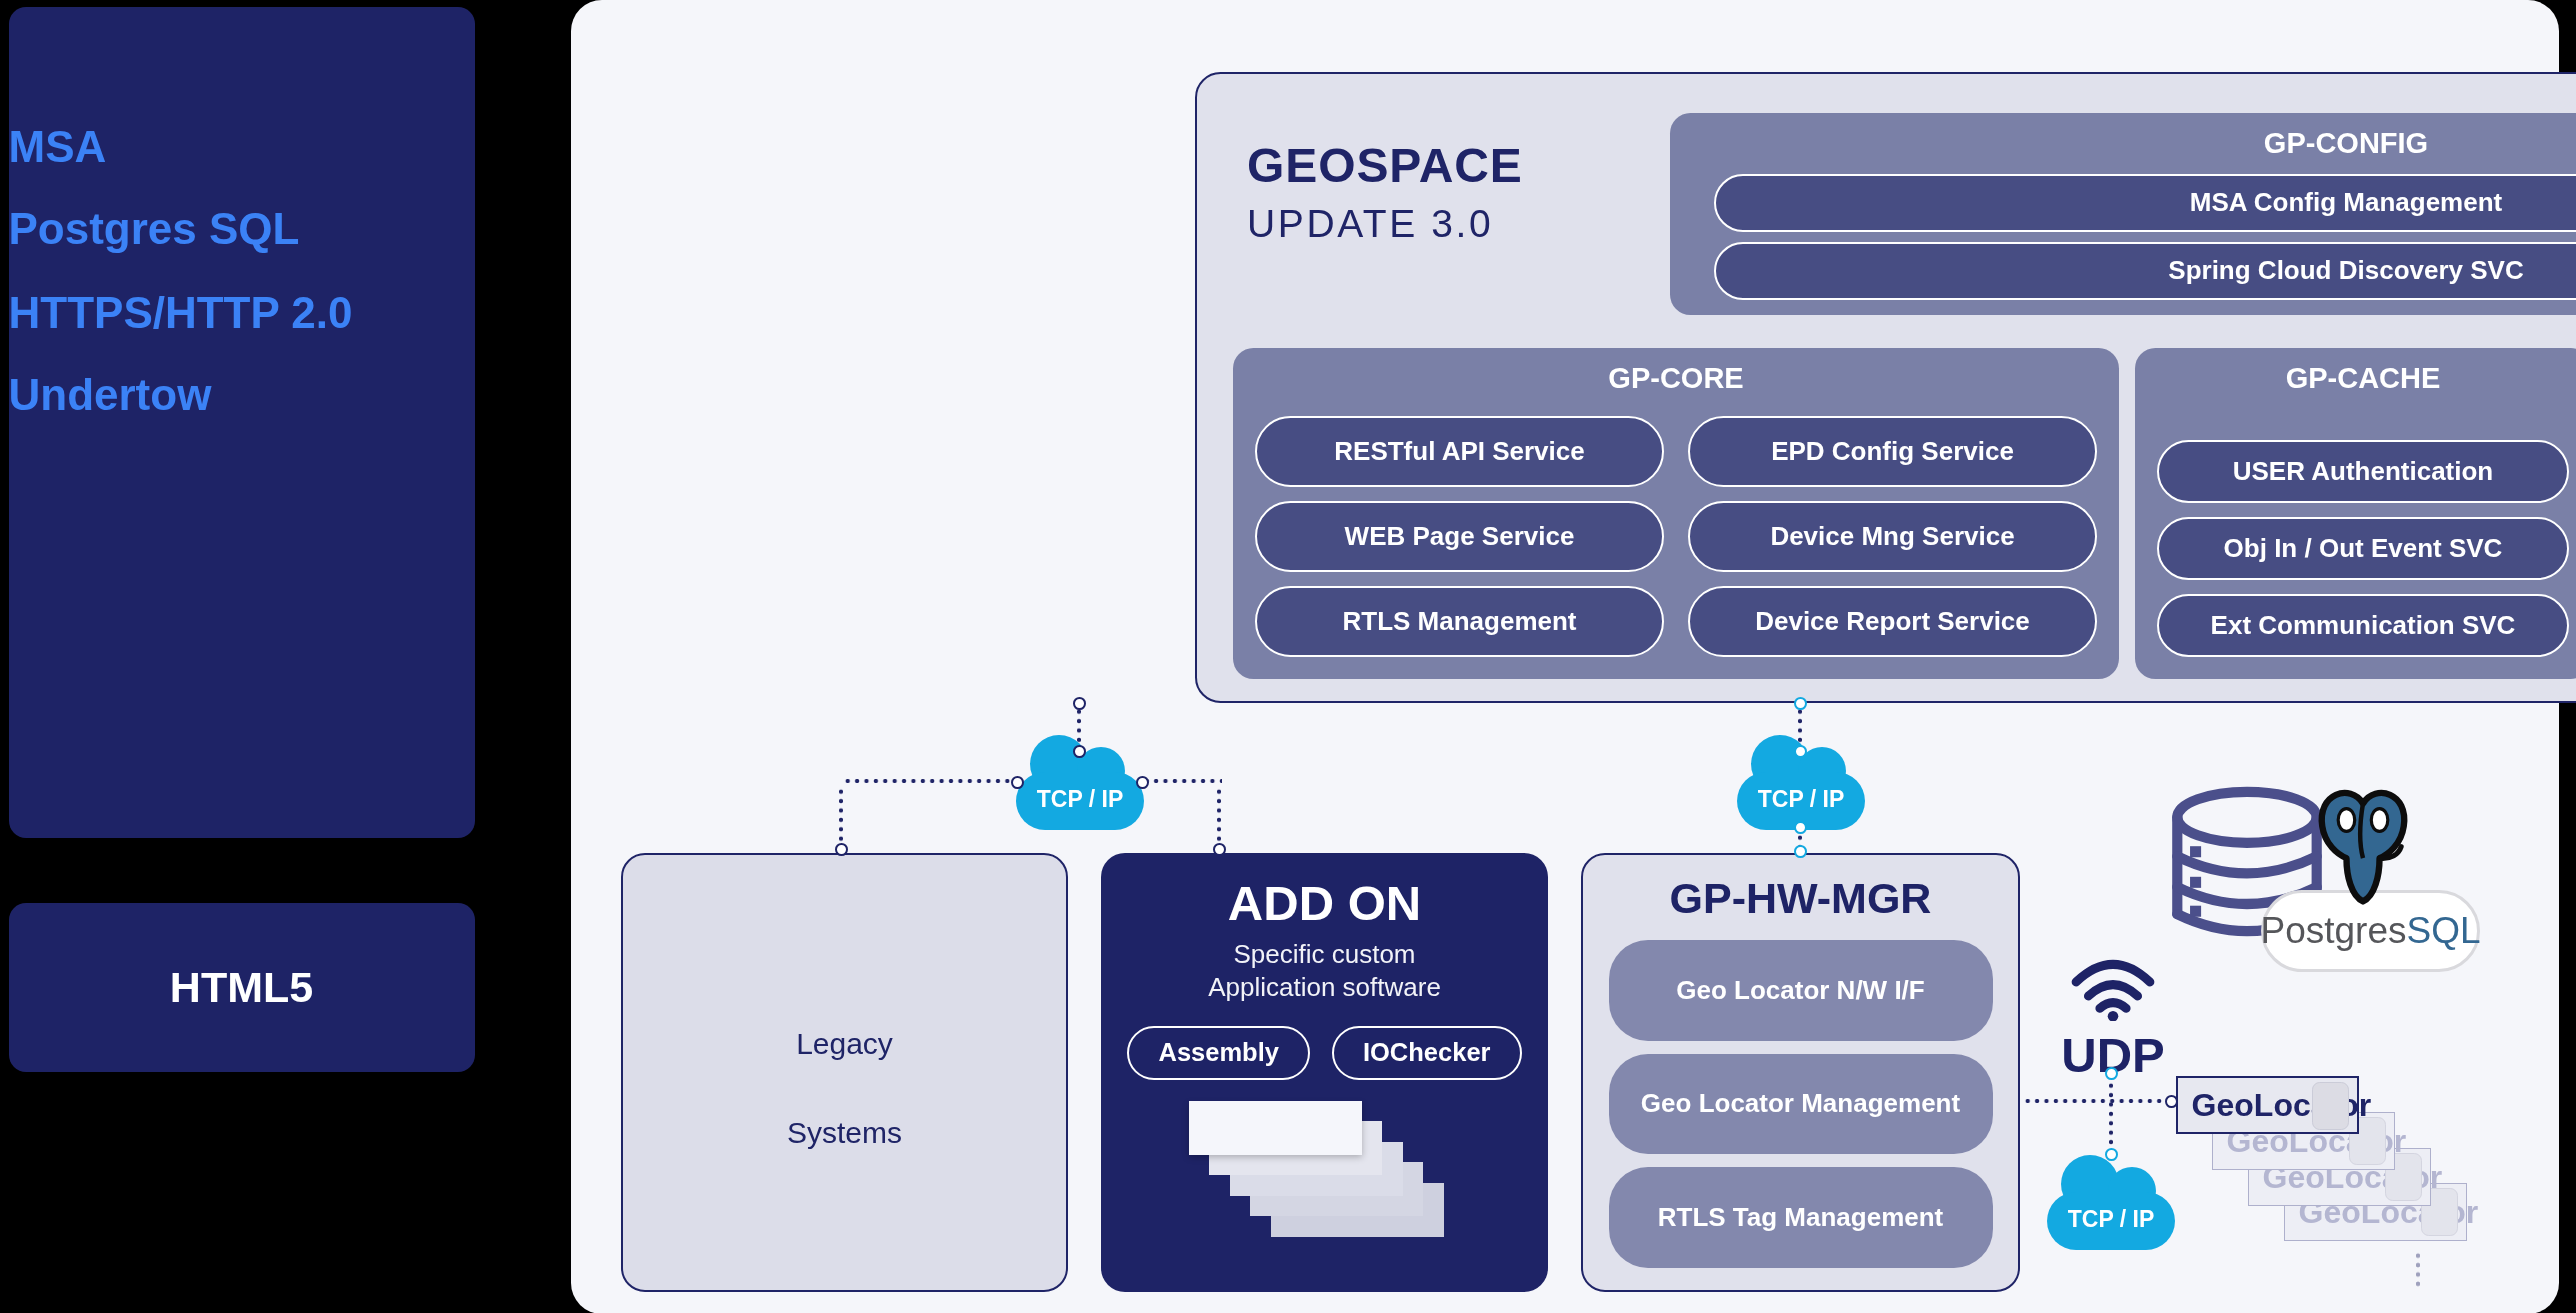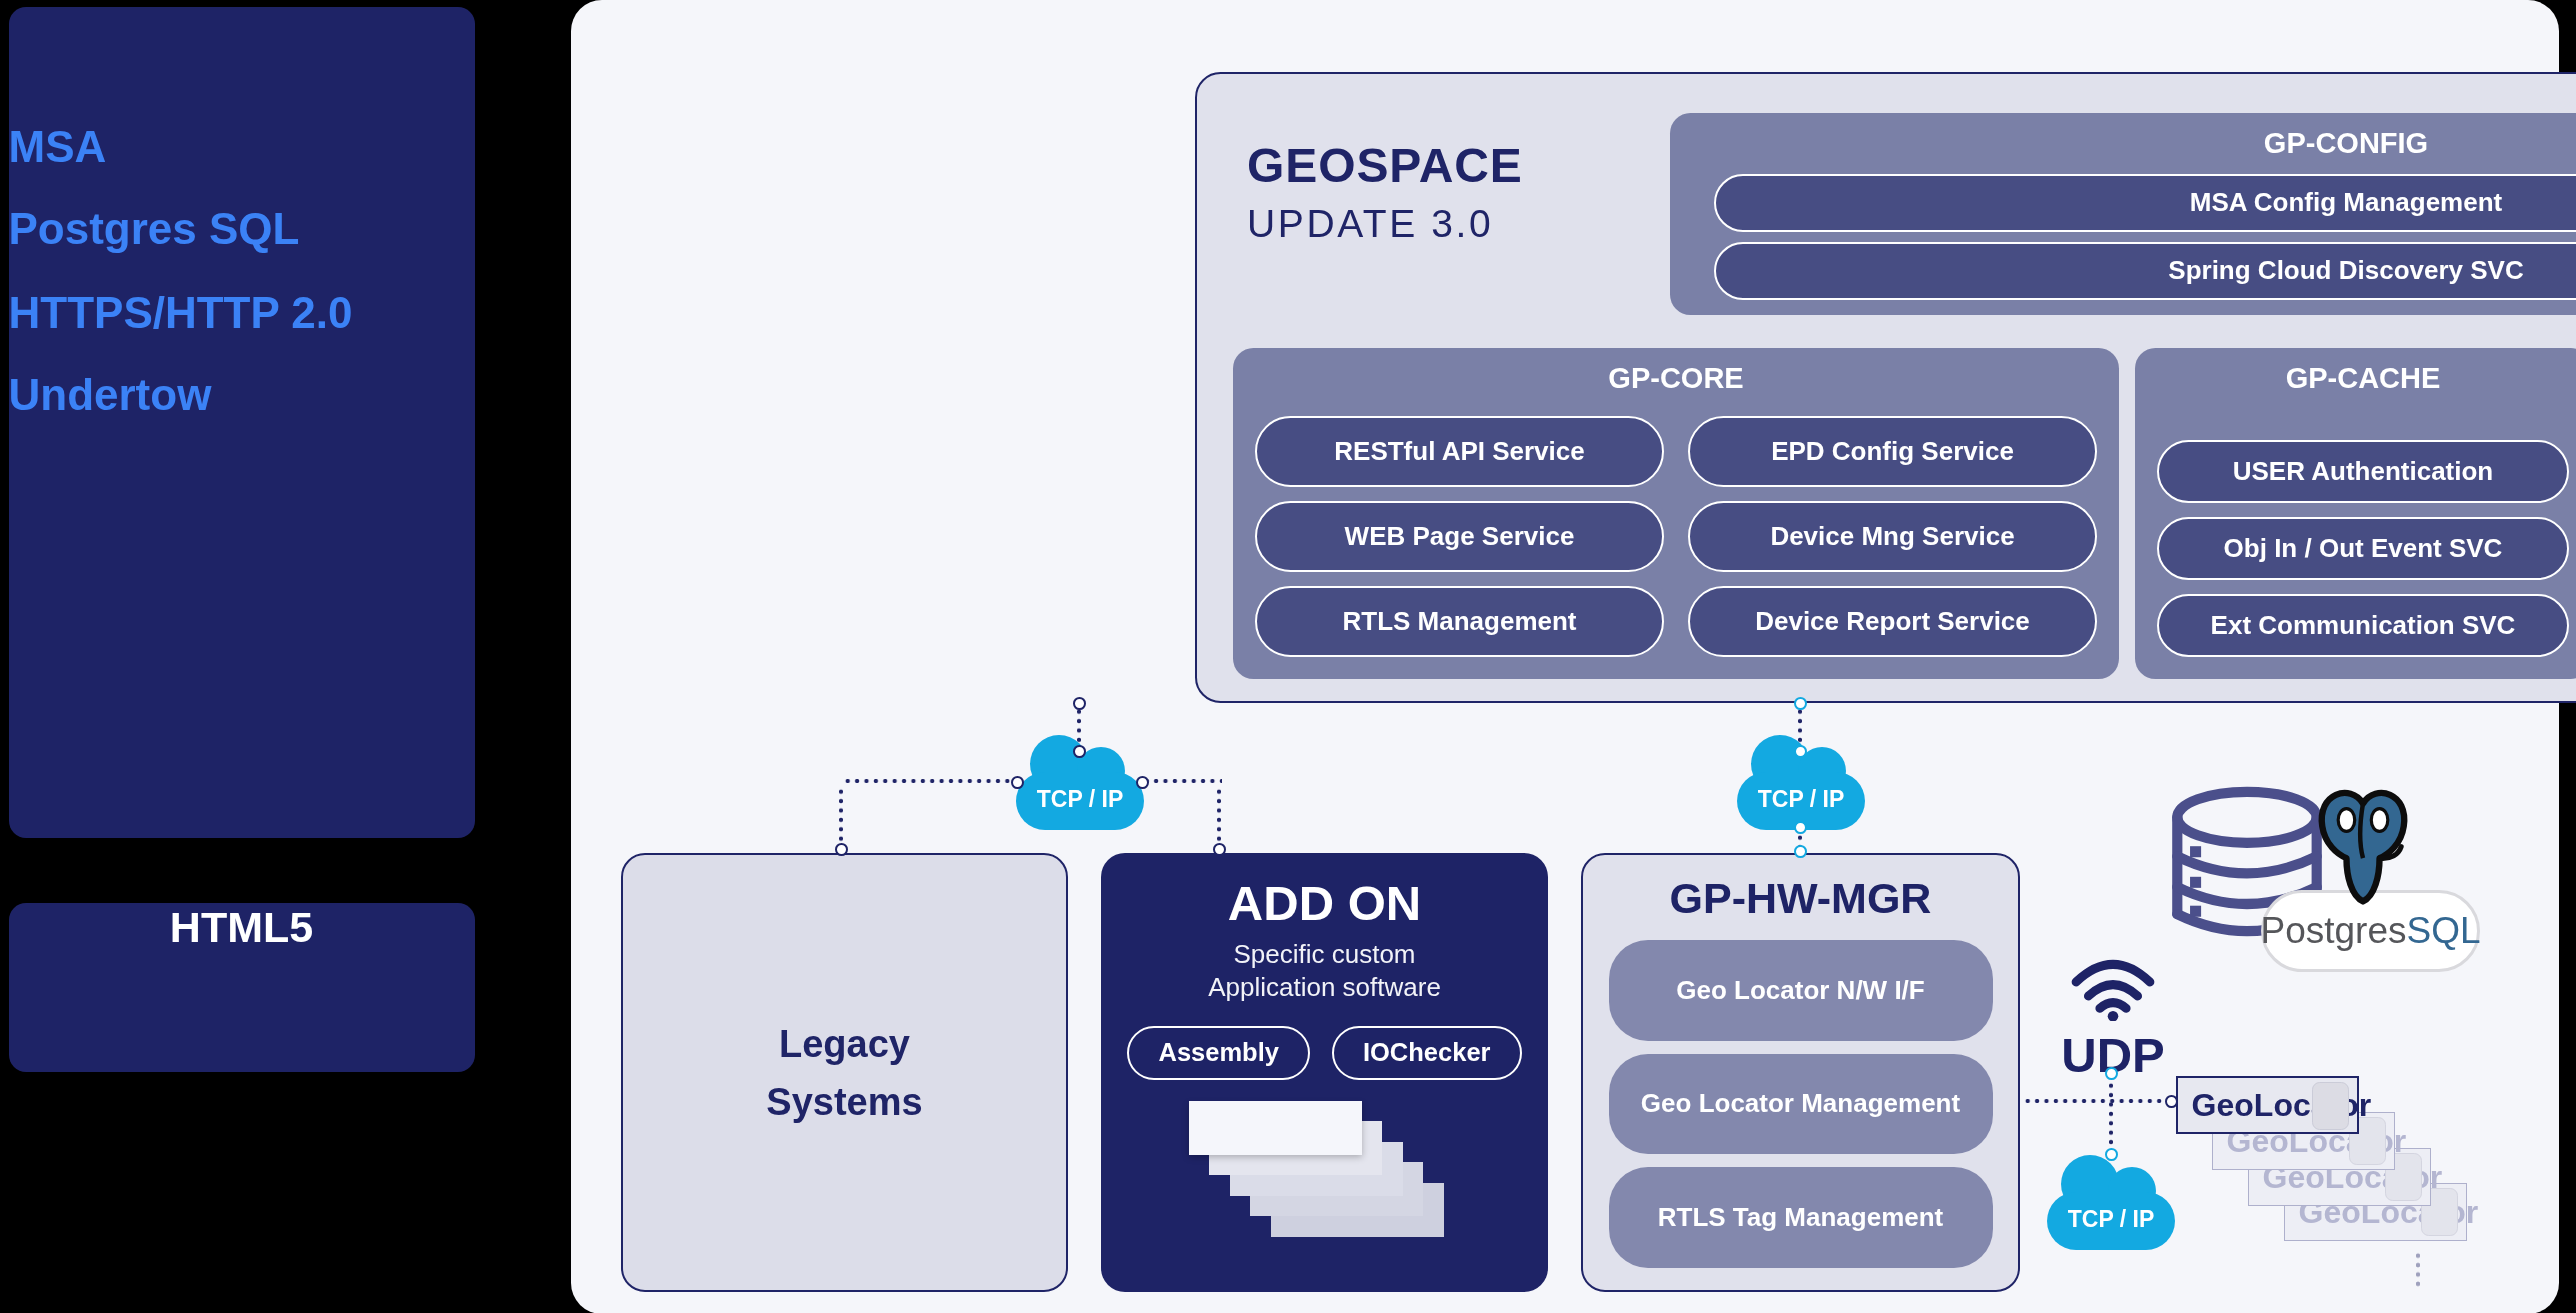--- a/index.html
+++ b/index.html
@@ -6,21 +6,21 @@
     --navy:#1e2366; --navy2:#1f2467; --panel:#f5f6fa; --lav:#e0e1ec;
     --lav2:#dcdde9; --grp:#7a80a7; --pill:#474d83; --pill-lt:#8388ad;
     --cyan:#13a9e1; --pgblue:#336791; --dbpurple:#4b4f8b;
   }
   html,body{margin:0;padding:0;background:#000;}
   .stage{position:relative;width:2576px;height:1314px;background:#000;
          font-family:"Liberation Sans",sans-serif;overflow:hidden;}
   
   .navbox{position:absolute;left:8.5px;width:466px;background:var(--navy);border-radius:17px;}
   #msa-box{top:6.8px;height:831px;}
-  #html5-box{top:903px;height:169px;display:flex;justify-content:center;}
+  #html5-box{top:903px;height:169px;display:flex;align-items:center;justify-content:center;}
   #java-box{top:1121px;height:193px;display:flex;align-items:center;justify-content:center;}
   .side-label{position:absolute;left:0;width:100%;color:#3b82f6;
               font-weight:bold;font-size:44px;}
   .side-big{color:#fff;font-weight:bold;font-size:43px;text-align:center;}
   
   .panel{position:absolute;left:571px;top:0;width:1988px;height:1314px;
          background:var(--panel);border-radius:31px;}
   
   .geo{position:absolute;left:624px;top:72px;width:1887px;height:631px;background:var(--lav);
        border:2.6px solid var(--navy2);border-radius:25.5px;box-sizing:border-box;}
@@ -57,21 +57,21 @@
   .cloud{position:absolute;width:128px;height:95px;z-index:4;}
   .cloud .b1{position:absolute;left:13.6px;top:0;width:58px;height:58px;border-radius:50%;background:var(--cyan);}
   .cloud .b2{position:absolute;left:61px;top:12px;width:48px;height:48px;border-radius:50%;background:var(--cyan);}
   .cloud .base{position:absolute;left:0;bottom:0;width:128px;height:58px;border-radius:29px;background:var(--cyan);}
   .cloud .lbl{position:absolute;left:0;right:0;bottom:17px;text-align:center;color:#fff;
               font-weight:bold;font-size:23px;}
   
   #legacy{position:absolute;left:621px;top:853px;width:447px;height:439px;background:var(--lav2);
           border:2.6px solid var(--navy2);border-radius:24px;box-sizing:border-box;
           display:flex;flex-direction:column;align-items:center;justify-content:center;}
-  #legacy .line{color:var(--navy2);font-weight:700;font-size:38px;line-height:58px;}
+  #legacy .line{color:var(--navy2);font-weight:400;font-size:30px;line-height:58px;margin-top:31px;}
   #addon{position:absolute;left:1101px;top:853px;width:447px;height:439px;background:var(--navy);
          border-radius:24px;color:#fff;}
   #addon .ttl{margin-top:22px;text-align:center;font-size:49px;font-weight:800;}
   #addon .sub{text-align:center;font-size:26px;font-weight:300;line-height:33px;margin-top:6.8px;color:#f2f3f8;}
   #addon .pillrow{display:flex;justify-content:center;gap:22px;margin-top:22px;}
   #addon .opill{height:54px;padding:16px 29px;display:flex;align-items:center;justify-content:center;
                 border:2.6px solid #fff;border-radius:34px;font-weight:bold;font-size:25.5px;box-sizing:border-box;}
   .papers{position:absolute;left:1189px;top:1101px;width:264px;height:145px;z-index:2;}
   .sheet{position:absolute;width:173px;height:54px;}
   #gp-hw{position:absolute;left:1581px;top:853px;width:439px;height:439px;background:var(--lav);

